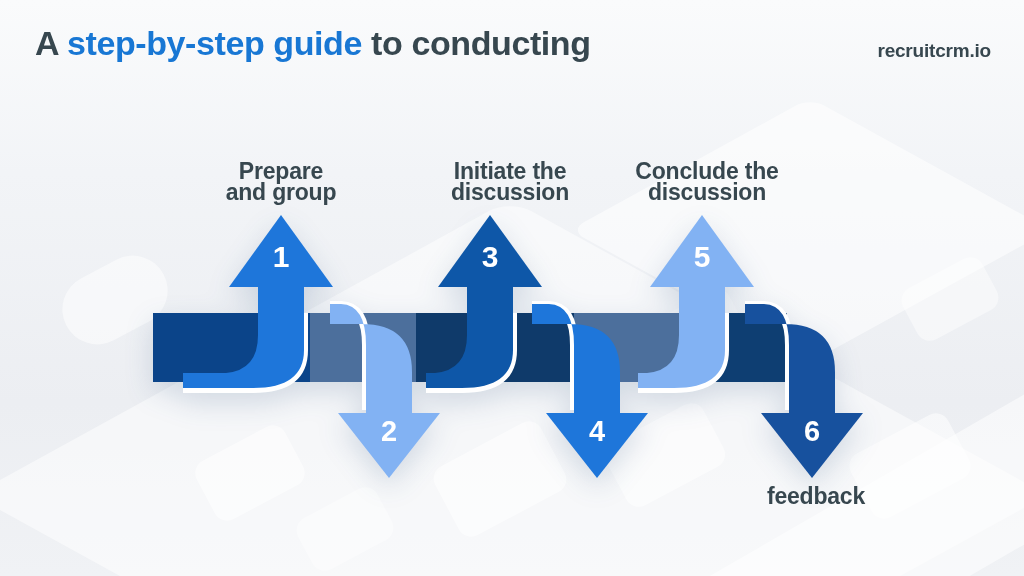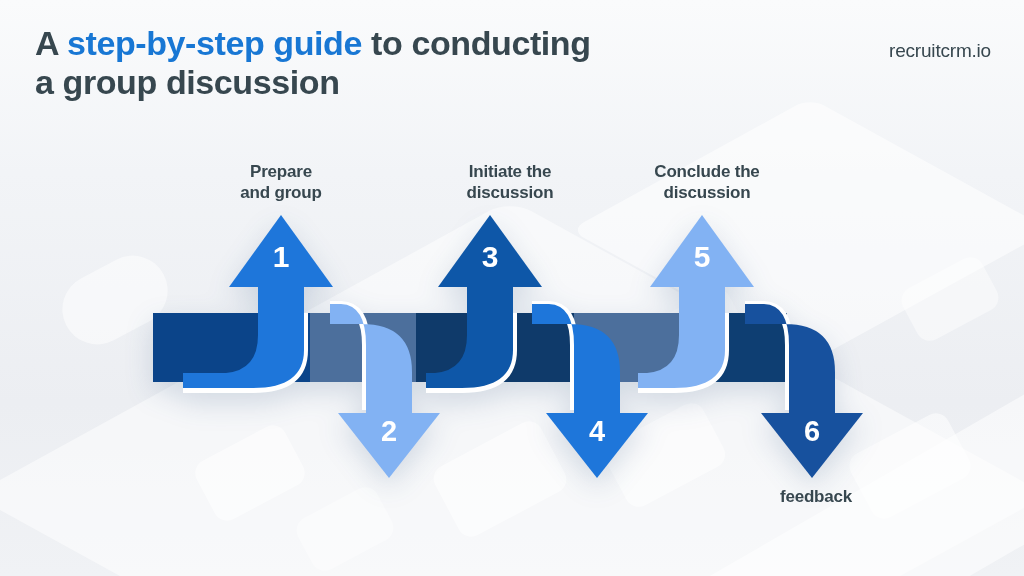--- a/index.html
+++ b/index.html
@@ -16,29 +16,29 @@
          transform:translateX(170px) scaleY(.55) rotate(45deg);border-radius:30px;}
   .floor2{left:640px;top:60px;width:340px;height:340px;opacity:.55;
           transform:scaleY(.55) rotate(45deg);border-radius:20px;}
   .stripe{left:700px;top:430px;width:560px;height:130px;opacity:.55;
           transform:rotate(-30deg);}
   .blob{border-radius:14px;opacity:.55;transform:rotate(-28deg);}
   
   .title{position:absolute;left:35px;top:24px;width:700px;
          font-size:34px;line-height:39px;font-weight:bold;letter-spacing:-.4px;color:#37474F;}
   .title .hl{color:#1877D4;}
-  .brand{position:absolute;right:33px;top:40px;font-size:19px;font-weight:normal;color:#37474F;letter-spacing:-.2px;}
+  .brand{position:absolute;right:33px;top:40px;font-size:19px;font-weight:bold;color:#37474F;letter-spacing:-.2px;}
   
   svg.diagram{position:absolute;left:0;top:0;
       filter:drop-shadow(0 10px 14px rgba(21,60,110,.16));}
   .stepnum{position:absolute;width:70px;text-align:center;color:#ffffff;font-weight:bold;}
   .stepnum.up{top:240px;font-size:30px;}
   .stepnum.down{top:415px;font-size:29px;}
   .steplabel{position:absolute;width:180px;text-align:center;color:#37474F;
-             font-size:17px;line-height:21px;font-weight:bold;letter-spacing:-.2px;}
+             font-size:23px;line-height:21px;font-weight:bold;letter-spacing:-.2px;}
   .steplabel.top{top:161px;}
   .steplabel.bottom{top:486px;}
   .steplabel span{display:block;}
 </style>
 </head>
 <body>
 
 <div id="canvas">
 
   <div class="bg">
@@ -48,21 +48,21 @@
     <div class="shape blob" style="left:200px;top:440px;width:100px;height:66px;"></div>
     <div class="shape blob" style="left:440px;top:440px;width:120px;height:78px;"></div>
     <div class="shape blob" style="left:610px;top:420px;width:110px;height:70px;"></div>
     <div class="shape blob" style="left:660px;top:300px;width:80px;height:52px;opacity:.45"></div>
     <div class="shape blob" style="left:855px;top:430px;width:110px;height:72px;"></div>
     <div class="shape blob" style="left:905px;top:270px;width:90px;height:58px;opacity:.45"></div>
     <div class="shape blob" style="left:300px;top:500px;width:90px;height:58px;opacity:.4"></div>
     <div class="shape stripe"></div>
   </div>
 
-  <div class="title"><span>A </span><span class="hl">step-by-step guide</span><span> to conducting</span><br><span>a group discussion</span></div>
+  <div class="title"><span>A </span><span class="hl">step-by-step guide</span><span> to conducting</span><br></div>
   <div class="brand">recruitcrm.io</div>
 
   <svg class="diagram" width="1024" height="576" viewBox="0 0 1024 576">
 
     <rect x="153" y="313" width="157" height="69" fill="#0B4489"></rect>
     <rect x="310" y="313" width="106" height="69" fill="#4C6F9C"></rect>
     <rect x="416" y="313" width="158" height="69" fill="#0F3A6A"></rect>
     <rect x="574" y="313" width="114" height="69" fill="#4C6F9C"></rect>
     <rect x="688" y="313" width="99" height="69" fill="#0E3E72"></rect>
 

